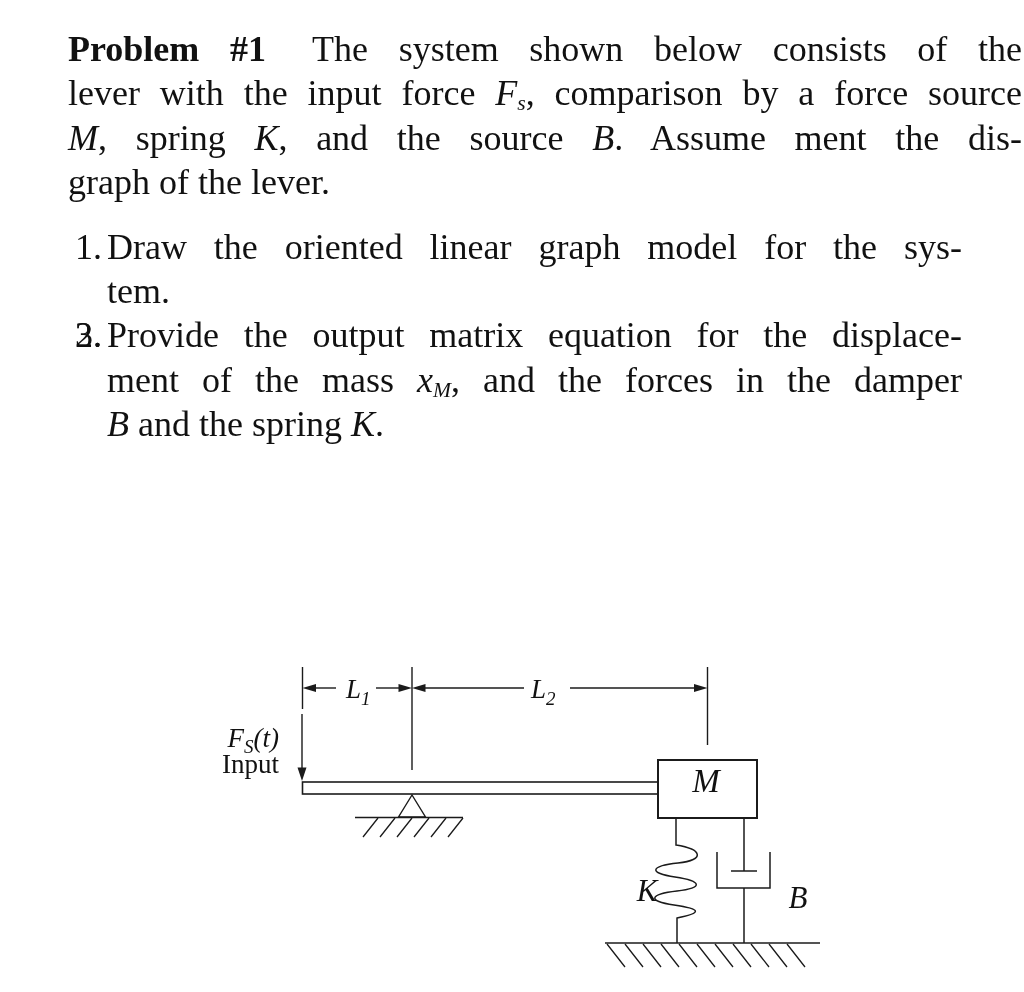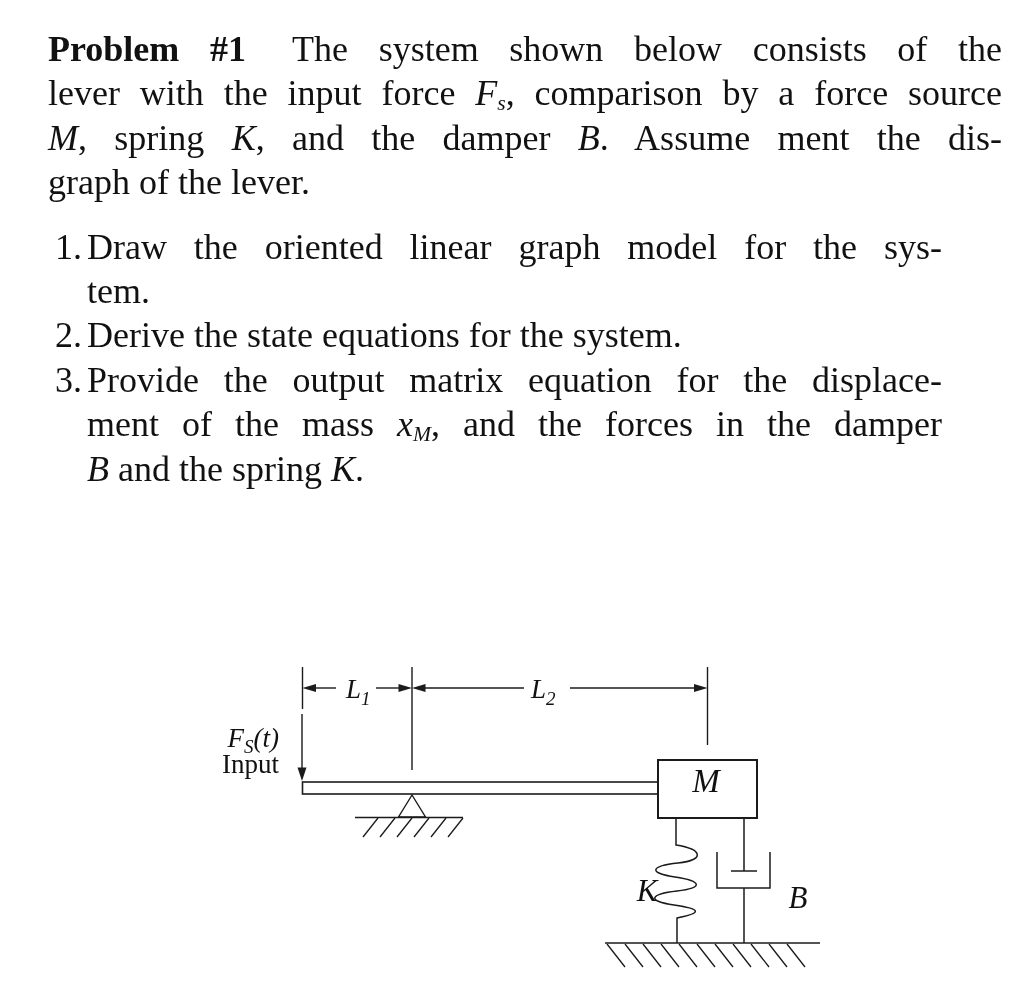--- a/index.html
+++ b/index.html
@@ -1,48 +1,48 @@
 <!DOCTYPE html>
 <html><head>
 <meta charset="utf-8">
 <style>
   html,body{margin:0;padding:0;background:#ffffff;}
   .page{position:relative;width:1024px;height:992px;background:#ffffff;overflow:hidden;
         font-family:"Liberation Serif","DejaVu Serif",serif;color:#111111;}
-  .textcol{position:absolute;left:48px;top:27px;width:954px;}
+  .textcol{position:absolute;left:68px;top:27px;width:954px;}
   .ln{font-size:36px;line-height:44.4px;white-space:nowrap;}
   .just{text-align:justify;text-align-last:justify;}
   .b{font-weight:bold;}
   .title-gap{margin-right:16px;}
   i{font-style:italic;}
   sub{font-size:60%;vertical-align:-0.22em;line-height:0;font-style:italic;}
   .list{margin-top:20px;}
   .item{position:relative;margin-left:39px;width:855px;}
   .item .num{position:absolute;left:-32px;top:0;font-style:normal;}
   .diagram{position:absolute;left:0;top:0;pointer-events:none;}
   .diagram text{font-family:"Liberation Serif","DejaVu Serif",serif;fill:#111111;}
 </style>
 </head>
 <body>
 
 <div class="page">
 
   <div class="textcol">
     <div class="ln just"><span class="b title-gap">Problem #1</span> <span>The system shown below consists of the</span></div>
     <div class="ln just"><span>lever with the input force </span><i>F</i><sub>s</sub><span>, comparison by a force source</span></div>
-    <div class="ln just"><i>M</i><span>, spring </span><i>K</i><span>, and the damper </span><i>B</i><span>. Assume ment the dis-</span></div>
+    <div class="ln just"><i>M</i><span>, spring </span><i>K</i><span>, and the source </span><i>B</i><span>. Assume ment the dis-</span></div>
     <div class="ln"><span>graph of the lever.</span></div>
 
     <div class="list">
       <div class="item">
         <div class="ln just"><span class="num">1.</span><span>Draw the oriented linear graph model for the sys-</span></div>
         <div class="ln"><span>tem.</span></div>
       </div>
       <div class="item">
-        <div class="ln"><span class="num">2.</span><span>Derive the state equations for the system.</span></div>
+        <div class="ln"><span class="num">2.</span></div>
       </div>
       <div class="item">
         <div class="ln just"><span class="num">3.</span><span>Provide the output matrix equation for the displace-</span></div>
         <div class="ln just"><span>ment of the mass </span><i>x</i><sub>M</sub><span>, and the forces in the damper</span></div>
         <div class="ln"><i>B</i><span> and the spring </span><i>K</i><span>.</span></div>
       </div>
     </div>
   </div>
 
   <svg class="diagram" width="1024" height="992" viewBox="0 0 1024 992">

